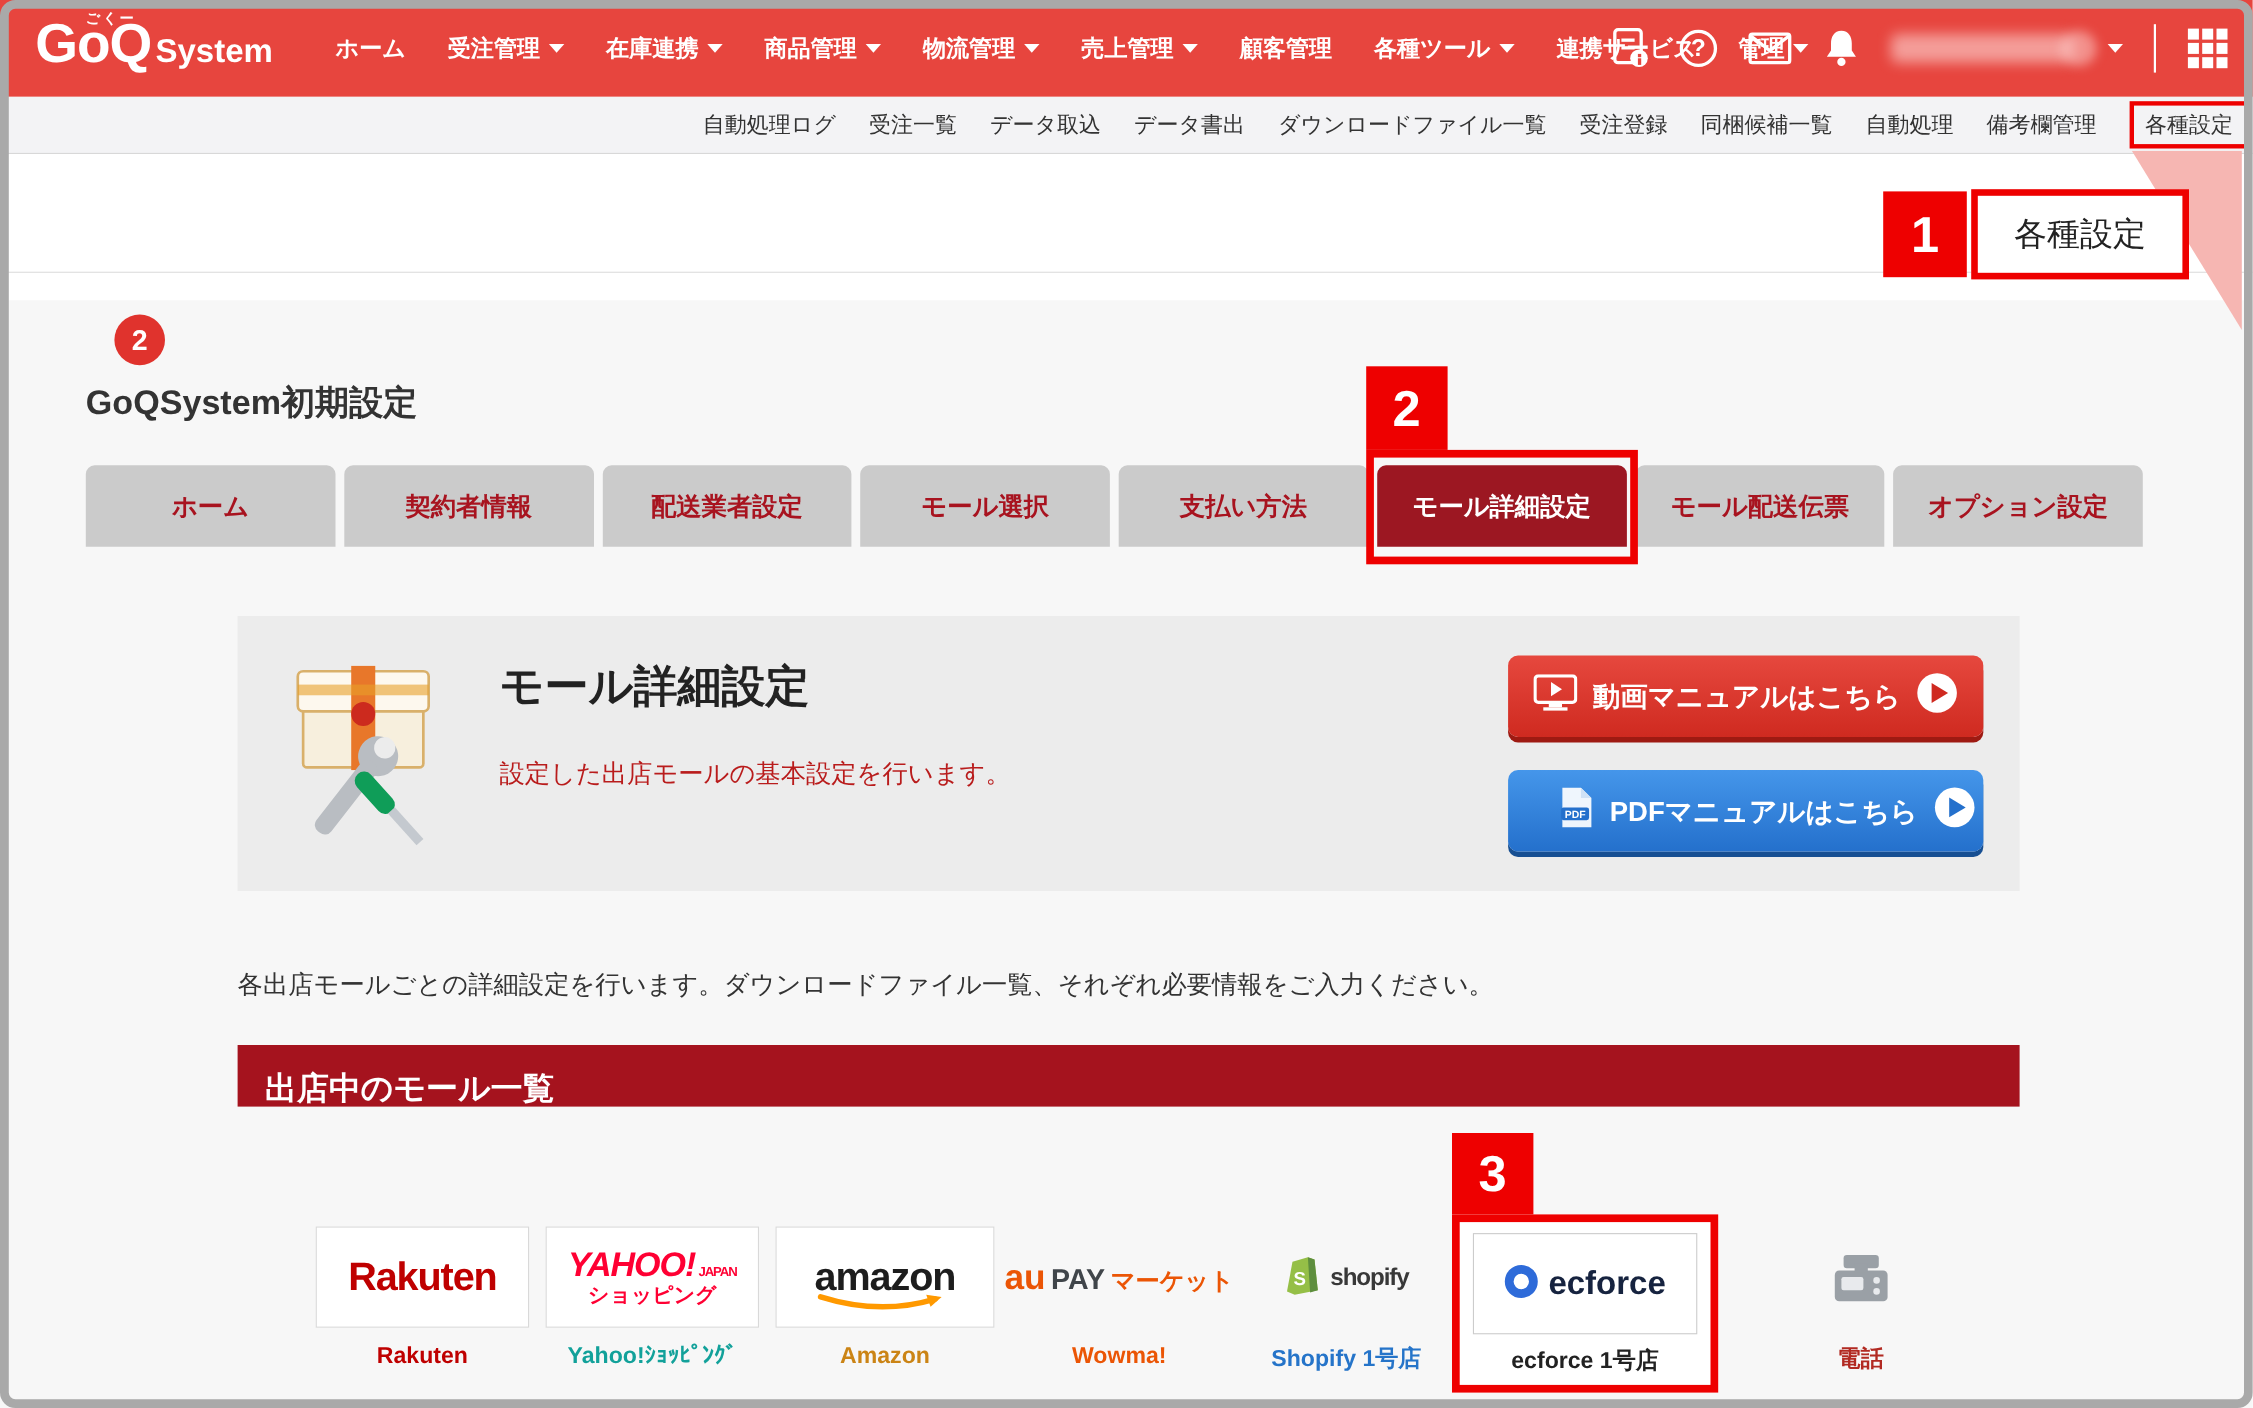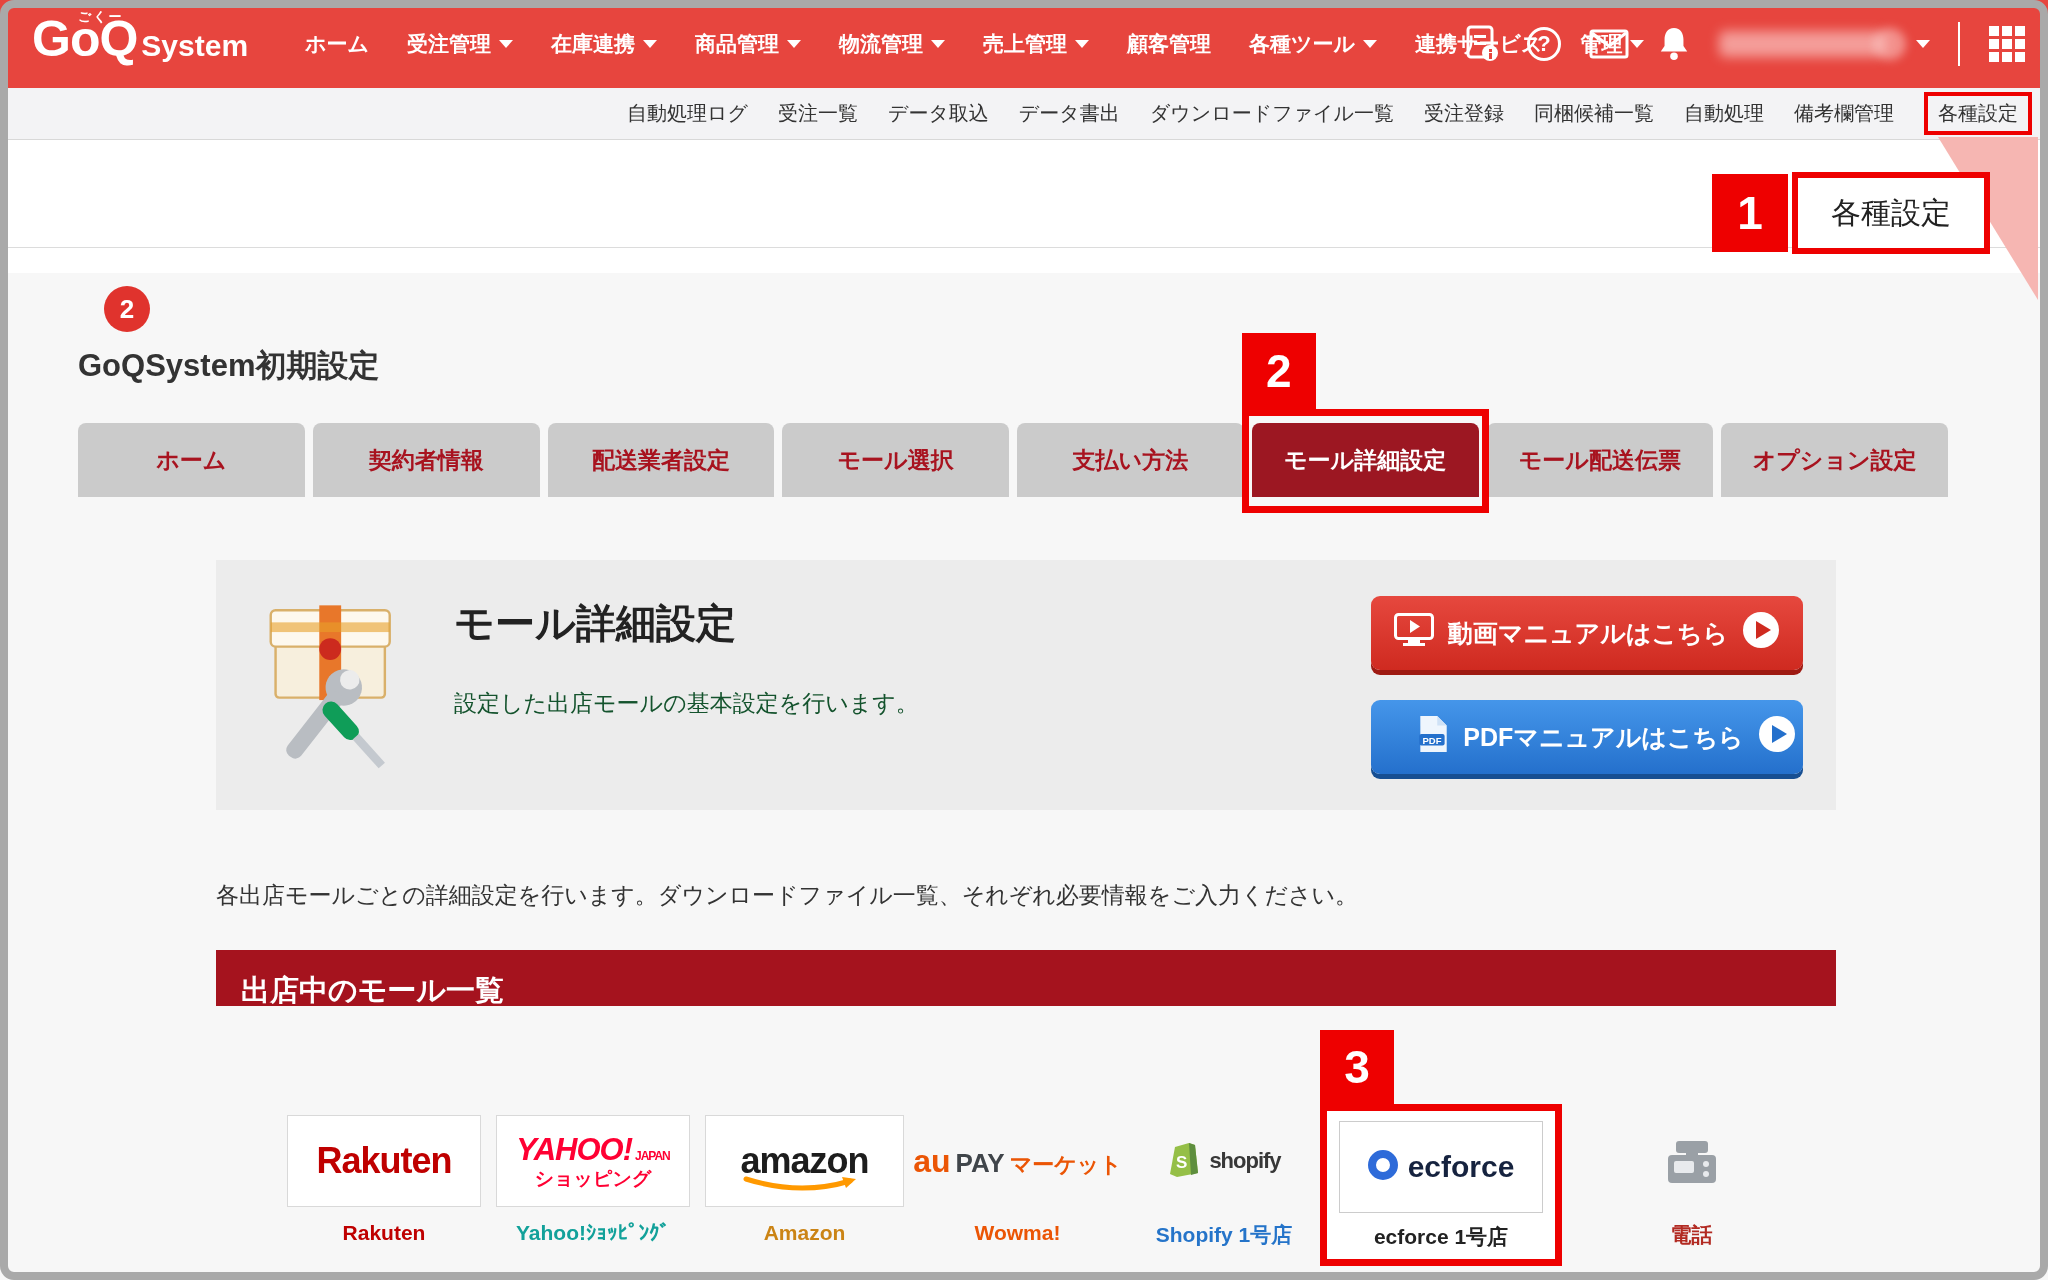--- a/index.html
+++ b/index.html
@@ -24,21 +24,21 @@
             display:flex; align-items:center; justify-content:center; }
   .user-box { display:flex; align-items:center; gap:10px; cursor:pointer; }
   .user-blur { width:165px; height:26px; background:rgba(255,230,228,.55); border-radius:6px; filter:blur(6px); }
   .user-avatar-blur { width:32px; height:32px; border-radius:50%; background:rgba(255,220,218,.5); filter:blur(5px); margin-left:-20px; }
   .vdivider { width:2px; height:44px; background:#fff; }
   .grid-icon svg rect { fill:#fff; }
 
   
   .subnav { position:absolute; left:0; top:88px; width:2048px; height:52px; background:#f3f3f5;
             border-bottom:1px solid #d8d8d8; display:flex; justify-content:flex-end; align-items:center;
-            gap:30px; padding-right:16px; z-index:5; }
+            gap:30px; padding-right:4px; z-index:5; }
   .subnav a { color:#333; font-size:20px; text-decoration:none; cursor:pointer; white-space:nowrap; }
   .subnav .hl { border:4px solid #ee0000; padding:4px 10px; }
 
   
   .statusrow { position:absolute; left:0; top:140px; width:2048px; height:110px; background:#fff; }
   .statusline { position:absolute; left:0; top:247px; width:2048px; height:1px; background:#dcdcdc; }
   .stabs { position:absolute; left:10px; top:188px; display:flex; gap:6px; }
   .stab { height:59px; line-height:57px; padding:0 16px; font-size:21px; color:#4a6edb; background:#fff;
           border:1px solid #c9c9c9; border-bottom:none; border-radius:5px 5px 0 0; cursor:pointer; white-space:nowrap; }
   .stab.muted { background:#e6e6e6; }
@@ -64,21 +64,21 @@
             color:#a8131f; background:#cbcbcb; border-radius:8px 8px 0 0; cursor:pointer; white-space:nowrap; }
   .settab.active { background:#9c1722; color:#fff; position:relative; }
   .co2-border { position:absolute; left:-10px; right:-10px; top:-14px; bottom:-16px; border:7px solid #ee0000; pointer-events:none; }
   .co2-num { position:absolute; left:-10px; top:-90px; width:74px; height:76px; background:#ee0000; color:#fff;
              font-size:46px; font-weight:bold; display:flex; align-items:center; justify-content:center; }
 
   
   .banner { position:absolute; left:216px; top:560px; width:1620px; height:250px; background:#ececec; }
   .banner-icon { position:absolute; left:28px; top:28px; }
   .banner-title { position:absolute; left:238px; top:36px; font-size:40px; font-weight:bold; color:#222; }
-  .banner-desc  { position:absolute; left:238px; top:128px; font-size:23px; color:#14532d; }
+  .banner-desc  { position:absolute; left:238px; top:128px; font-size:23px; color:#b91c1c; }
   .bbtn { position:absolute; left:1155px; width:432px; height:74px; border-radius:9px; display:flex; align-items:center;
           justify-content:center; gap:14px; color:#fff; font-size:25px; font-weight:bold; cursor:pointer; }
   .bbtn.video { top:36px; background:linear-gradient(#e6483e,#cf2a20); box-shadow:0 5px 0 #9e1a12; }
   .bbtn.pdf   { top:140px; background:linear-gradient(#4596ea,#2470cc); box-shadow:0 5px 0 #174f92;padding-left:39px; }
 
   
   .instruction { position:absolute; left:216px; top:880px; font-size:23px; color:#333; }
   .mallbar { position:absolute; left:216px; top:950px; width:1620px; height:56px; background:#a5131e;
              color:#fff; font-size:29px; font-weight:bold; line-height:80px; padding-left:25px; }
   .mall { position:absolute; top:1115px; cursor:pointer; }

